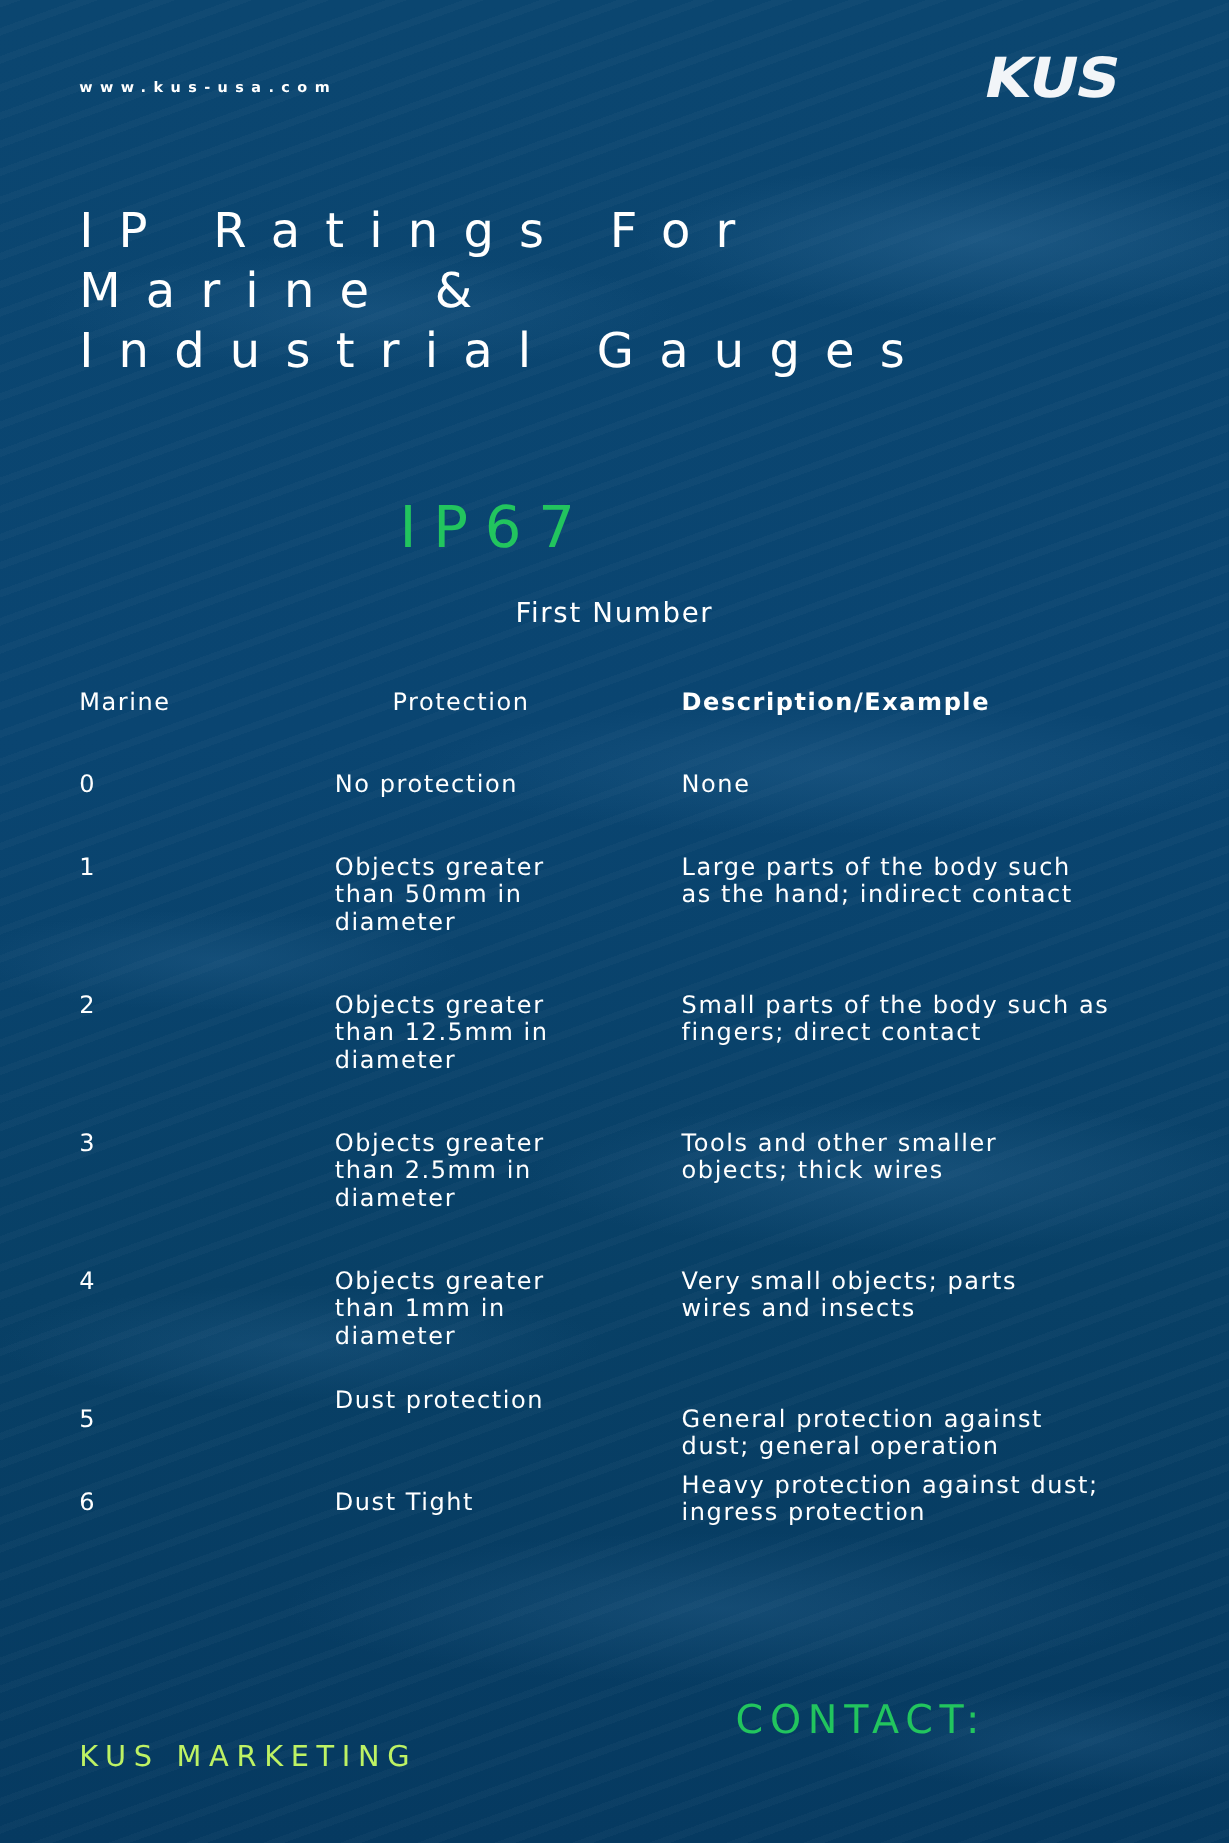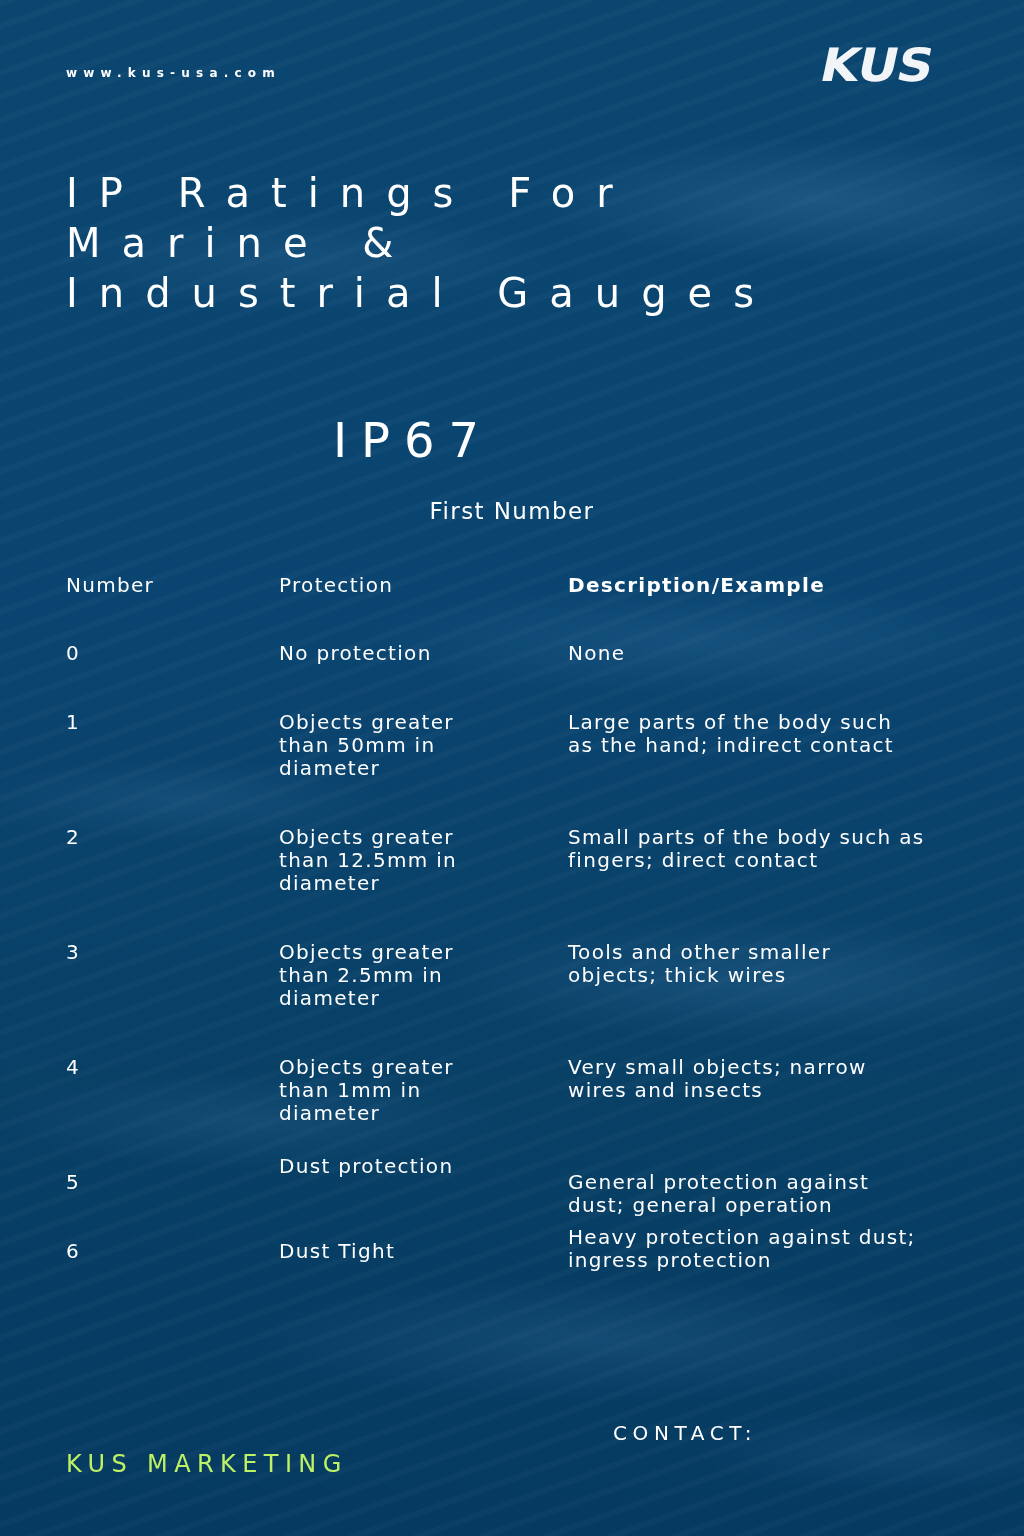--- a/index.html
+++ b/index.html
@@ -74,21 +74,21 @@
       left: 0;
       width: 824px;
       top: 412px;
       text-align: center;
       font-family: "DejaVu Sans", sans-serif;
       font-weight: normal;
       font-size: 48px;
       letter-spacing: 14px;
       padding-left: 2px;
       box-sizing: border-box;
-      color: #ffffff;
+      color: #22c55e;
     }
 
     .subtitle {
       position: absolute;
       left: 0;
       width: 1024px;
       top: 498px;
       text-align: center;
       font-family: "DejaVu Sans", sans-serif;
       font-size: 23px;
@@ -122,24 +122,24 @@
       font-family: "DejaVu Sans", sans-serif;
       font-size: 24px;
       letter-spacing: 6.4px;
       color: #bef264;
     }
     .footer-right {
       position: absolute;
       left: 613px;
       top: 1418px;
       font-family: "DejaVu Sans", sans-serif;
-      font-size: 20px;
+      font-size: 33px;
       line-height: 30px;
       letter-spacing: 5.6px;
-      color: #ffffff;
+      color: #22c55e;
       text-align: center;
     }
     .footer-right span { display: block; }
   </style>
 </head>
 <body>
 
 <div class="url">www.kus-usa.com</div>
 
 <div class="logo">KUS</div>
@@ -148,22 +148,22 @@
   <span>IP Ratings For</span>
   <span>Marine &amp;</span>
   <span>Industrial Gauges</span>
 </h1>
 
 <div class="rating">IP67</div>
 <div class="subtitle">First Number</div>
 
 <div class="table">
 
-  <div class="cell col-num" style="top:0px;">Number</div>
-  <div class="cell col-prot" style="top:0px;">Protection</div>
+  <div class="cell col-num" style="top:0px;">Marine</div>
+  <div class="cell col-prot" style="top:0px;margin-left:48px;">Protection</div>
   <div class="cell col-desc" style="top:0px;font-weight:bold;">Description/Example</div>
 
   <div class="cell col-num" style="top:68px;">0</div>
   <div class="cell col-prot" style="top:68px;">No protection</div>
   <div class="cell col-desc" style="top:68px;">None</div>
 
   <div class="cell col-num" style="top:137px;">1</div>
   <div class="cell col-prot" style="top:137px;">Objects greater
 than 50mm in
 diameter</div>
@@ -181,21 +181,21 @@
   <div class="cell col-prot" style="top:367px;">Objects greater
 than 2.5mm in
 diameter</div>
   <div class="cell col-desc" style="top:367px;">Tools and other smaller
 objects; thick wires</div>
 
   <div class="cell col-num" style="top:482px;">4</div>
   <div class="cell col-prot" style="top:482px;">Objects greater
 than 1mm in
 diameter</div>
-  <div class="cell col-desc" style="top:482px;">Very small objects; narrow
+  <div class="cell col-desc" style="top:482px;">Very small objects; parts
 wires and insects</div>
 
   <div class="cell col-num" style="top:597px;">5</div>
   <div class="cell col-prot" style="top:581px;">Dust protection</div>
   <div class="cell col-desc" style="top:597px;">General protection against
 dust; general operation</div>
 
   <div class="cell col-num" style="top:666px;">6</div>
   <div class="cell col-prot" style="top:666px;">Dust Tight</div>
   <div class="cell col-desc" style="top:652px;">Heavy protection against dust;

